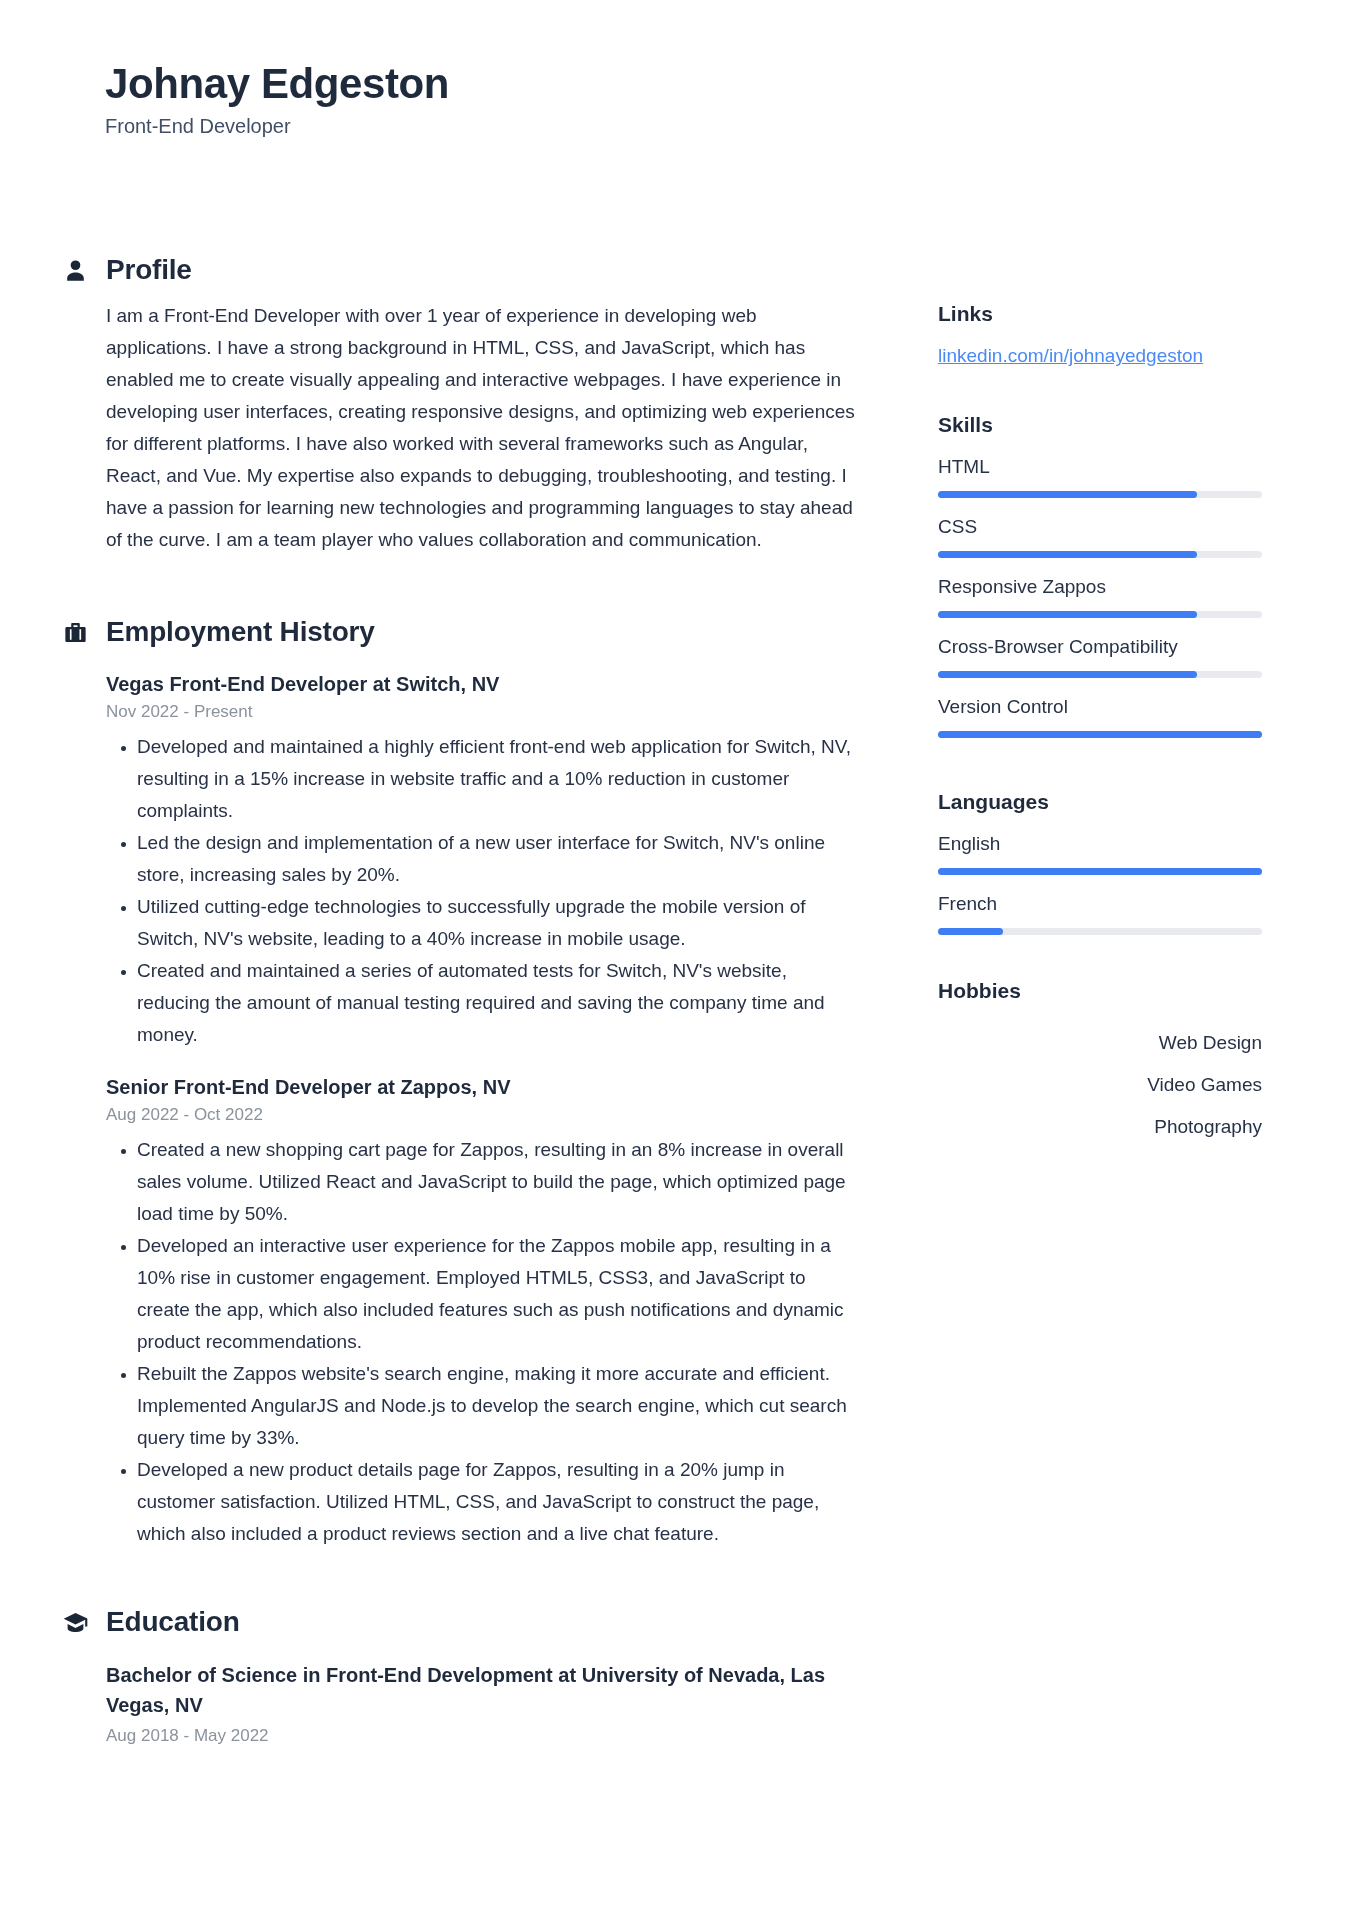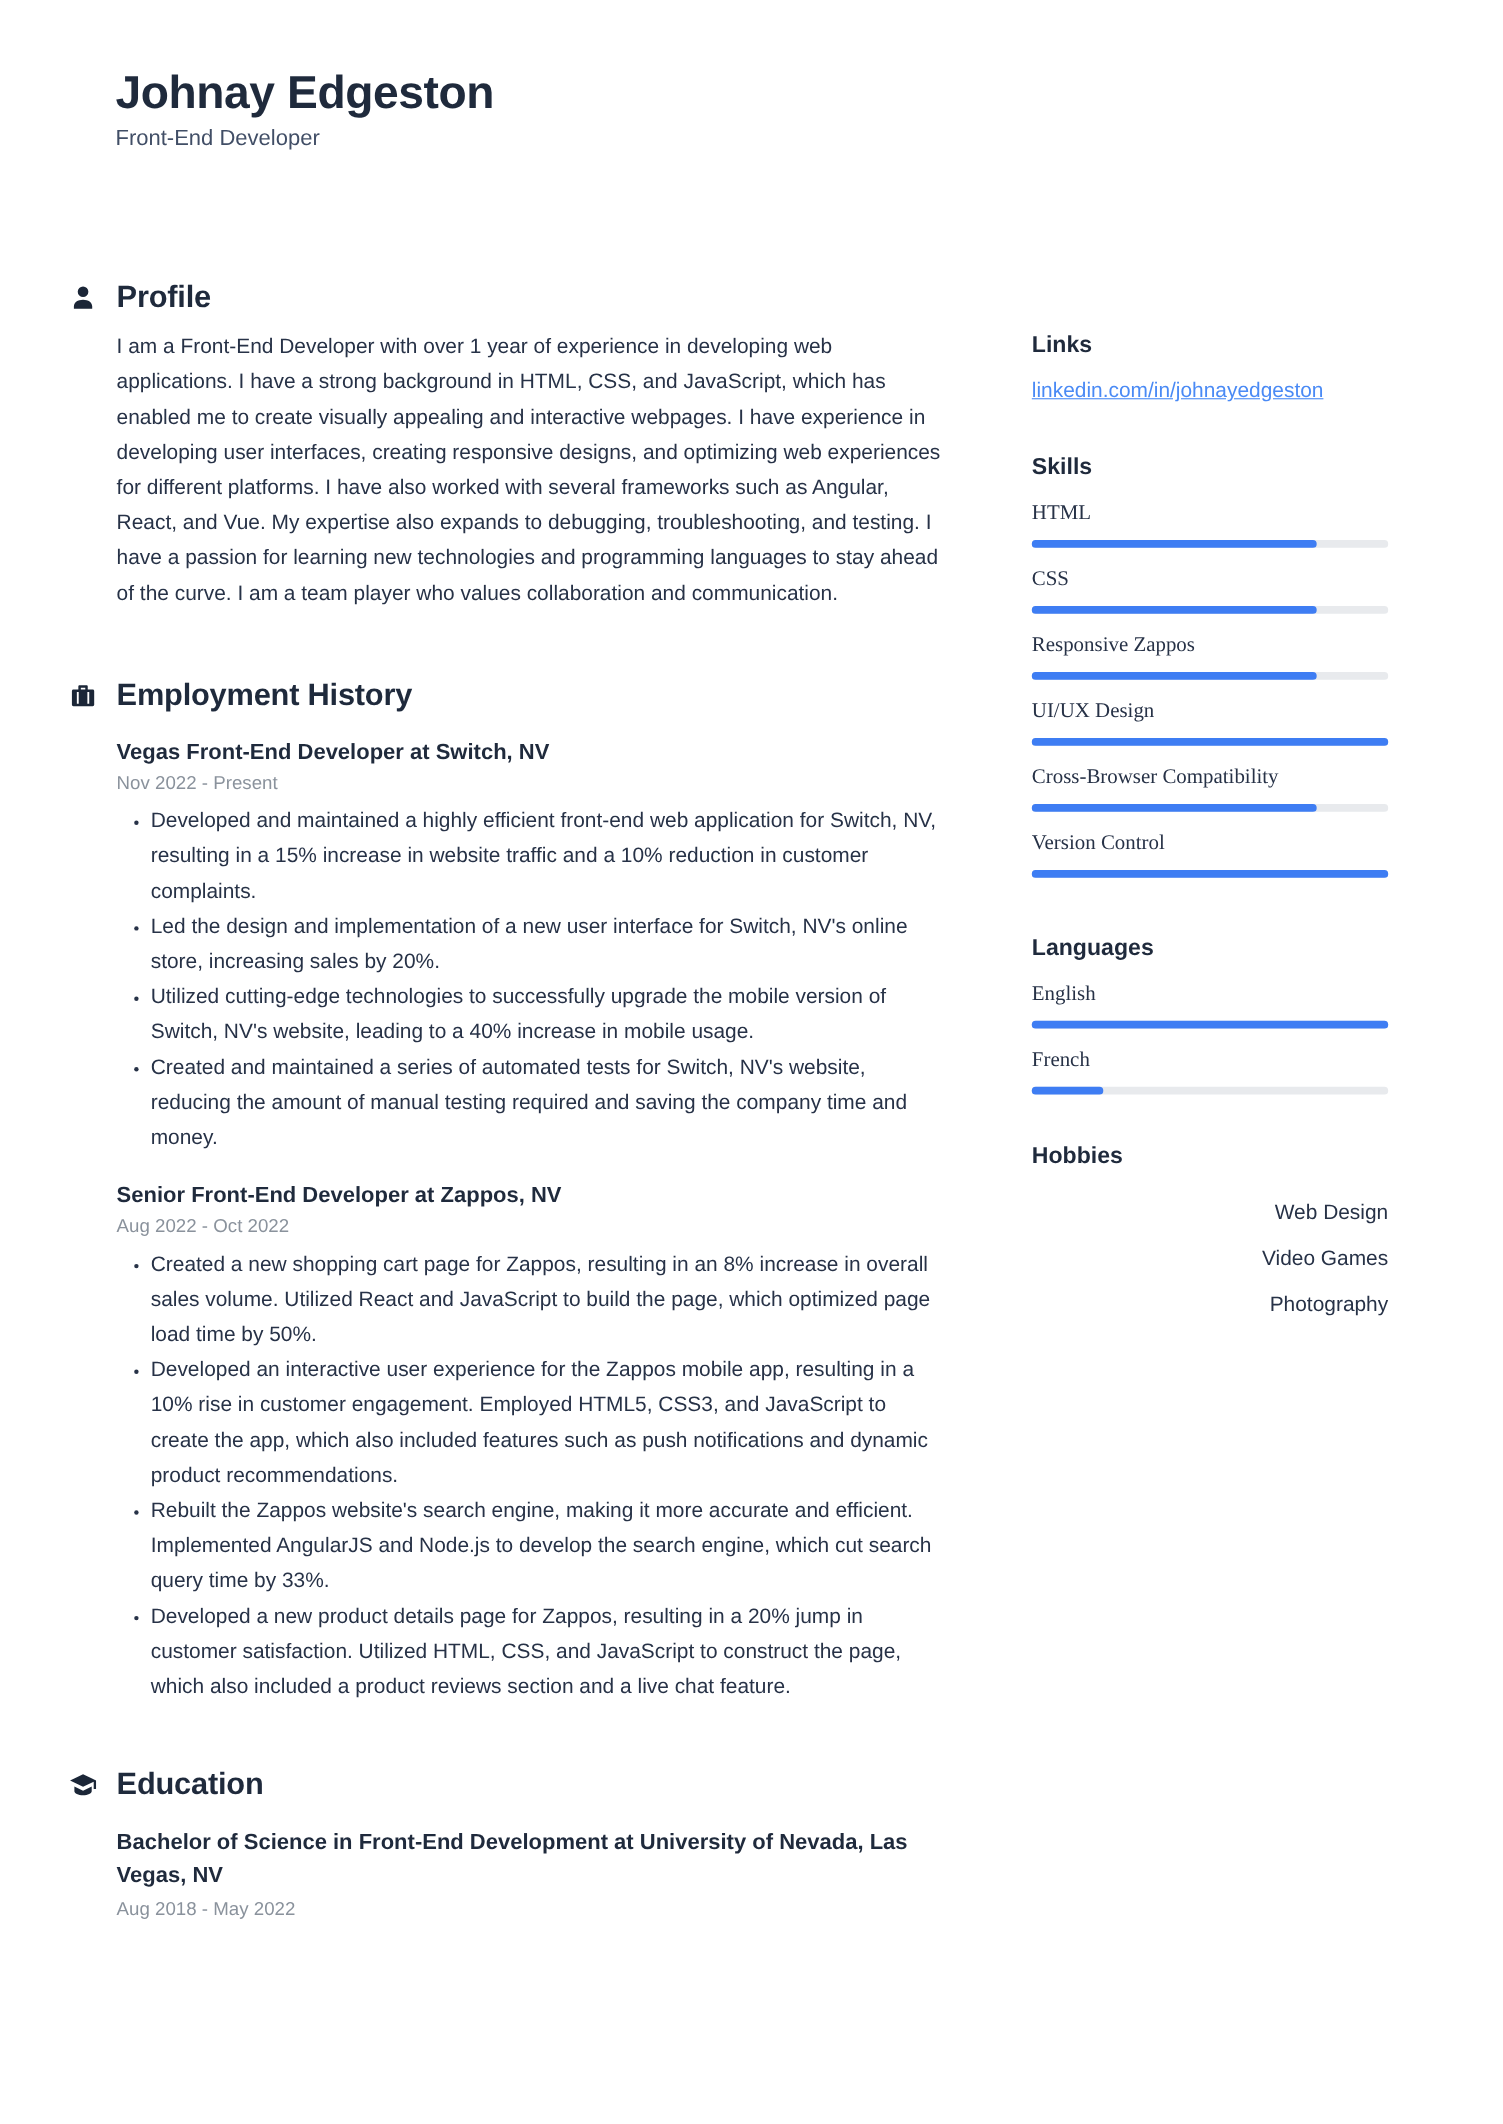--- a/index.html
+++ b/index.html
@@ -43,21 +43,21 @@
   .edu-period { font-size:17px; color:#8a929c; margin-top:6px; }
 
   
   .side-section h3 { font-size:21px; font-weight:700; color:#1f2a3c; margin:0 0 19px; }
   .side-line { font-size:19px; color:#273247; margin-bottom:22px; }
   a.link { color:#4a8af5; text-decoration:underline; cursor:pointer; font-size:19px; display:inline-block; }
   .details-section .link { margin-bottom:19px; }
 
   .links-section { margin-top:44px; }
   .skills-section { margin-top:46px; }
-  .skill { margin-bottom:18px;font-family:Liberation Serif, serif; }
+  .skill { margin-bottom:18px; }
   .skill-name { font-size:19px; color:#273247; margin-bottom:13px; }
   .bar-track { width:100%; height:7px; background:#e8eaed; border-radius:4px; }
   .bar-fill { height:7px; background:#3e7df3; border-radius:4px; width:0; }
 
   .languages-section { margin-top:52px; }
   .hobbies-section { margin-top:44px; }
   .hobby-list { margin:0; padding:0; list-style:none;text-align:right; }
   .hobby-list li { font-size:19px; line-height:42px; color:#273247; }
 </style>
 </head>
@@ -179,26 +179,20 @@
             </div>
 
 
             <div class="skill">
               <div class="skill-name">Responsive Zappos</div>
               <div class="bar-track">
                 <div class="bar-fill" style="width: 80%;"></div>
               </div>
             </div>
 
-            <div class="skill">
-              <div class="skill-name">UI/UX Design</div>
-              <div class="bar-track">
-                <div class="bar-fill" style="width: 100%;"></div>
-              </div>
-            </div>
 
             <div class="skill">
               <div class="skill-name">Cross-Browser Compatibility</div>
               <div class="bar-track">
                 <div class="bar-fill" style="width: 80%;"></div>
               </div>
             </div>
 
             <div class="skill">
               <div class="skill-name">Version Control</div>

